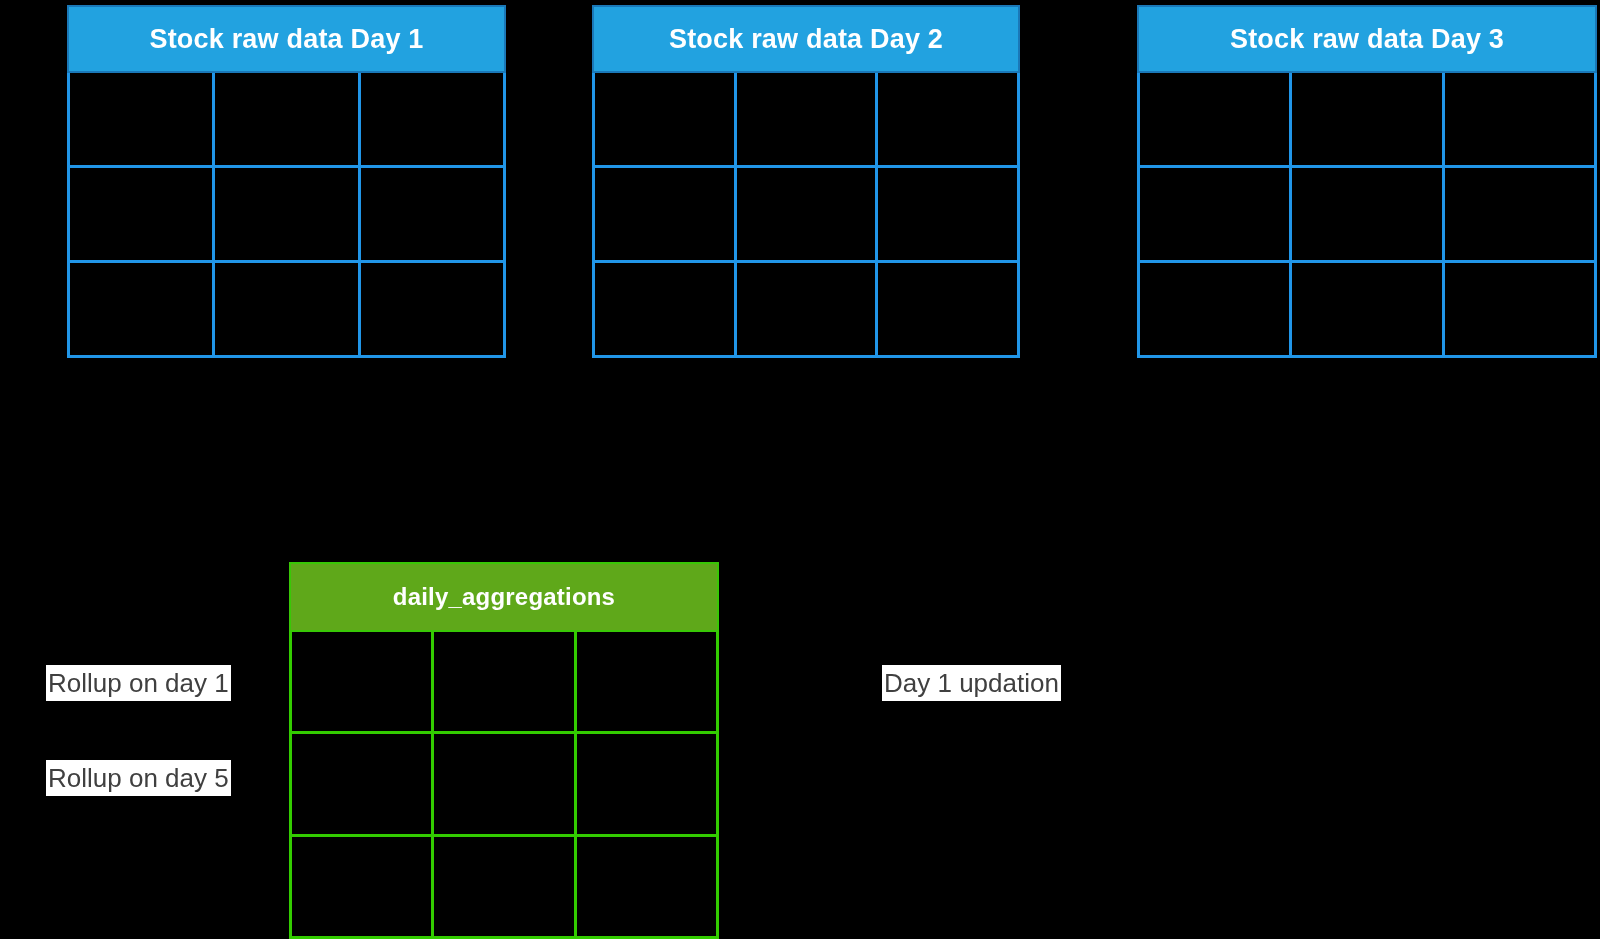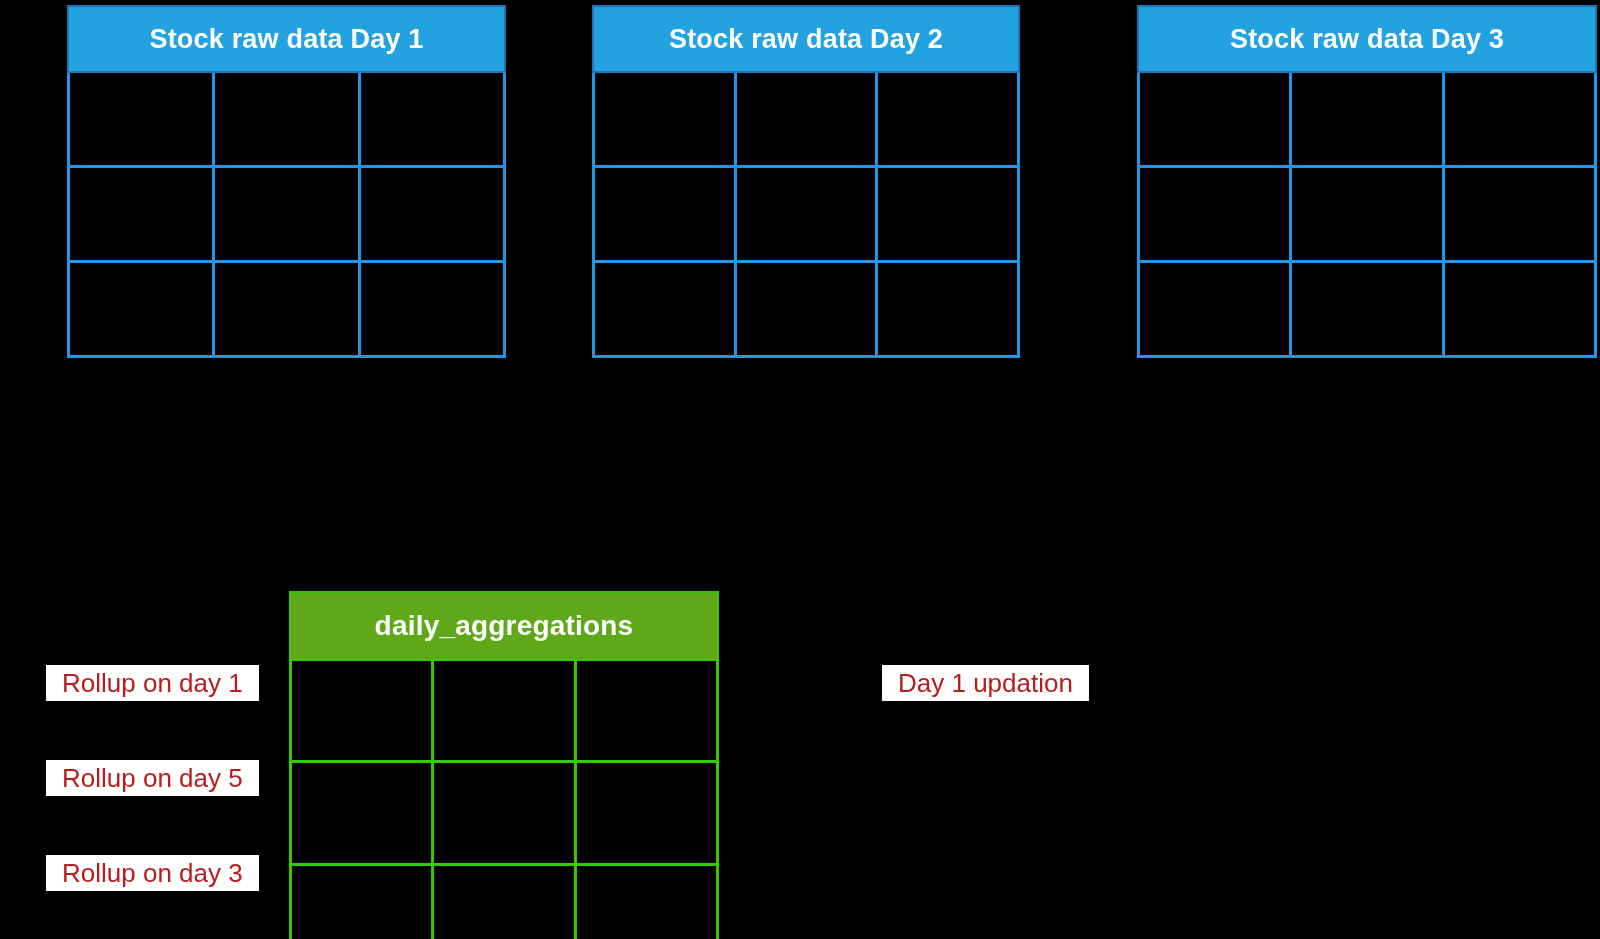--- a/index.html
+++ b/index.html
@@ -71,22 +71,21 @@
   }
   .blue .tbl-row + .tbl-row { border-top: 3px solid #2196E8; }
   .blue .tbl-cell + .tbl-cell { border-left: 3px solid #2196E8; }
 
   
   .green .tbl-head {
     height: 70px;
     background: #5FA81A;
     border: 2px solid #39C706;
     color: #FFFFFF;
-    font-size: 28px;
-    margin-top: 29px;
+    font-size: 24px;
   }
   .green .tbl-body {
     border-left: 3px solid #33CC00;
     border-right: 3px solid #33CC00;
     border-bottom: 3px solid #33CC00;
   }
   .green .tbl-row + .tbl-row { border-top: 3px solid #33CC00; }
   .green .tbl-cell + .tbl-cell { border-left: 3px solid #33CC00; }
 
   
@@ -102,24 +101,24 @@
     border-right: 3px solid #ECC14C;
     border-bottom: 3px solid #ECC14C;
   }
   .yellow .tbl-row + .tbl-row { border-top: 3px solid #ECC14C; }
   .yellow .tbl-cell + .tbl-cell { border-left: 3px solid #ECC14C; }
 
   
   .note {
     position: absolute;
     background: #FFFFFF;
-    color: #b91c1c;
+    color: #404040;
     font-size: 26px;
     line-height: 34px;
-    padding: 1px 16px;
+    padding: 1px 2px;
     white-space: nowrap;
     font-family: "Liberation Sans", sans-serif;
   }
 </style>
 </head>
 <body>
 
 <div id="canvas">
 
   <div class="tbl blue" style="left:67px; top:5px; width:439px;">
@@ -202,17 +201,16 @@
         <div class="tbl-cell"></div>
         <div class="tbl-cell"></div>
         <div class="tbl-cell"></div>
       </div>
     </div>
   </div>
 
 
   <div class="note" style="left:46px; top:665px;">Rollup on day 1</div>
   <div class="note" style="left:46px; top:760px;">Rollup on day 5</div>
-  <div class="note" style="left:46px; top:855px;">Rollup on day 3</div>
 
   <div class="note" style="left:882px; top:665px;">Day 1 updation</div>
 
 </div>
 
 </body></html>

